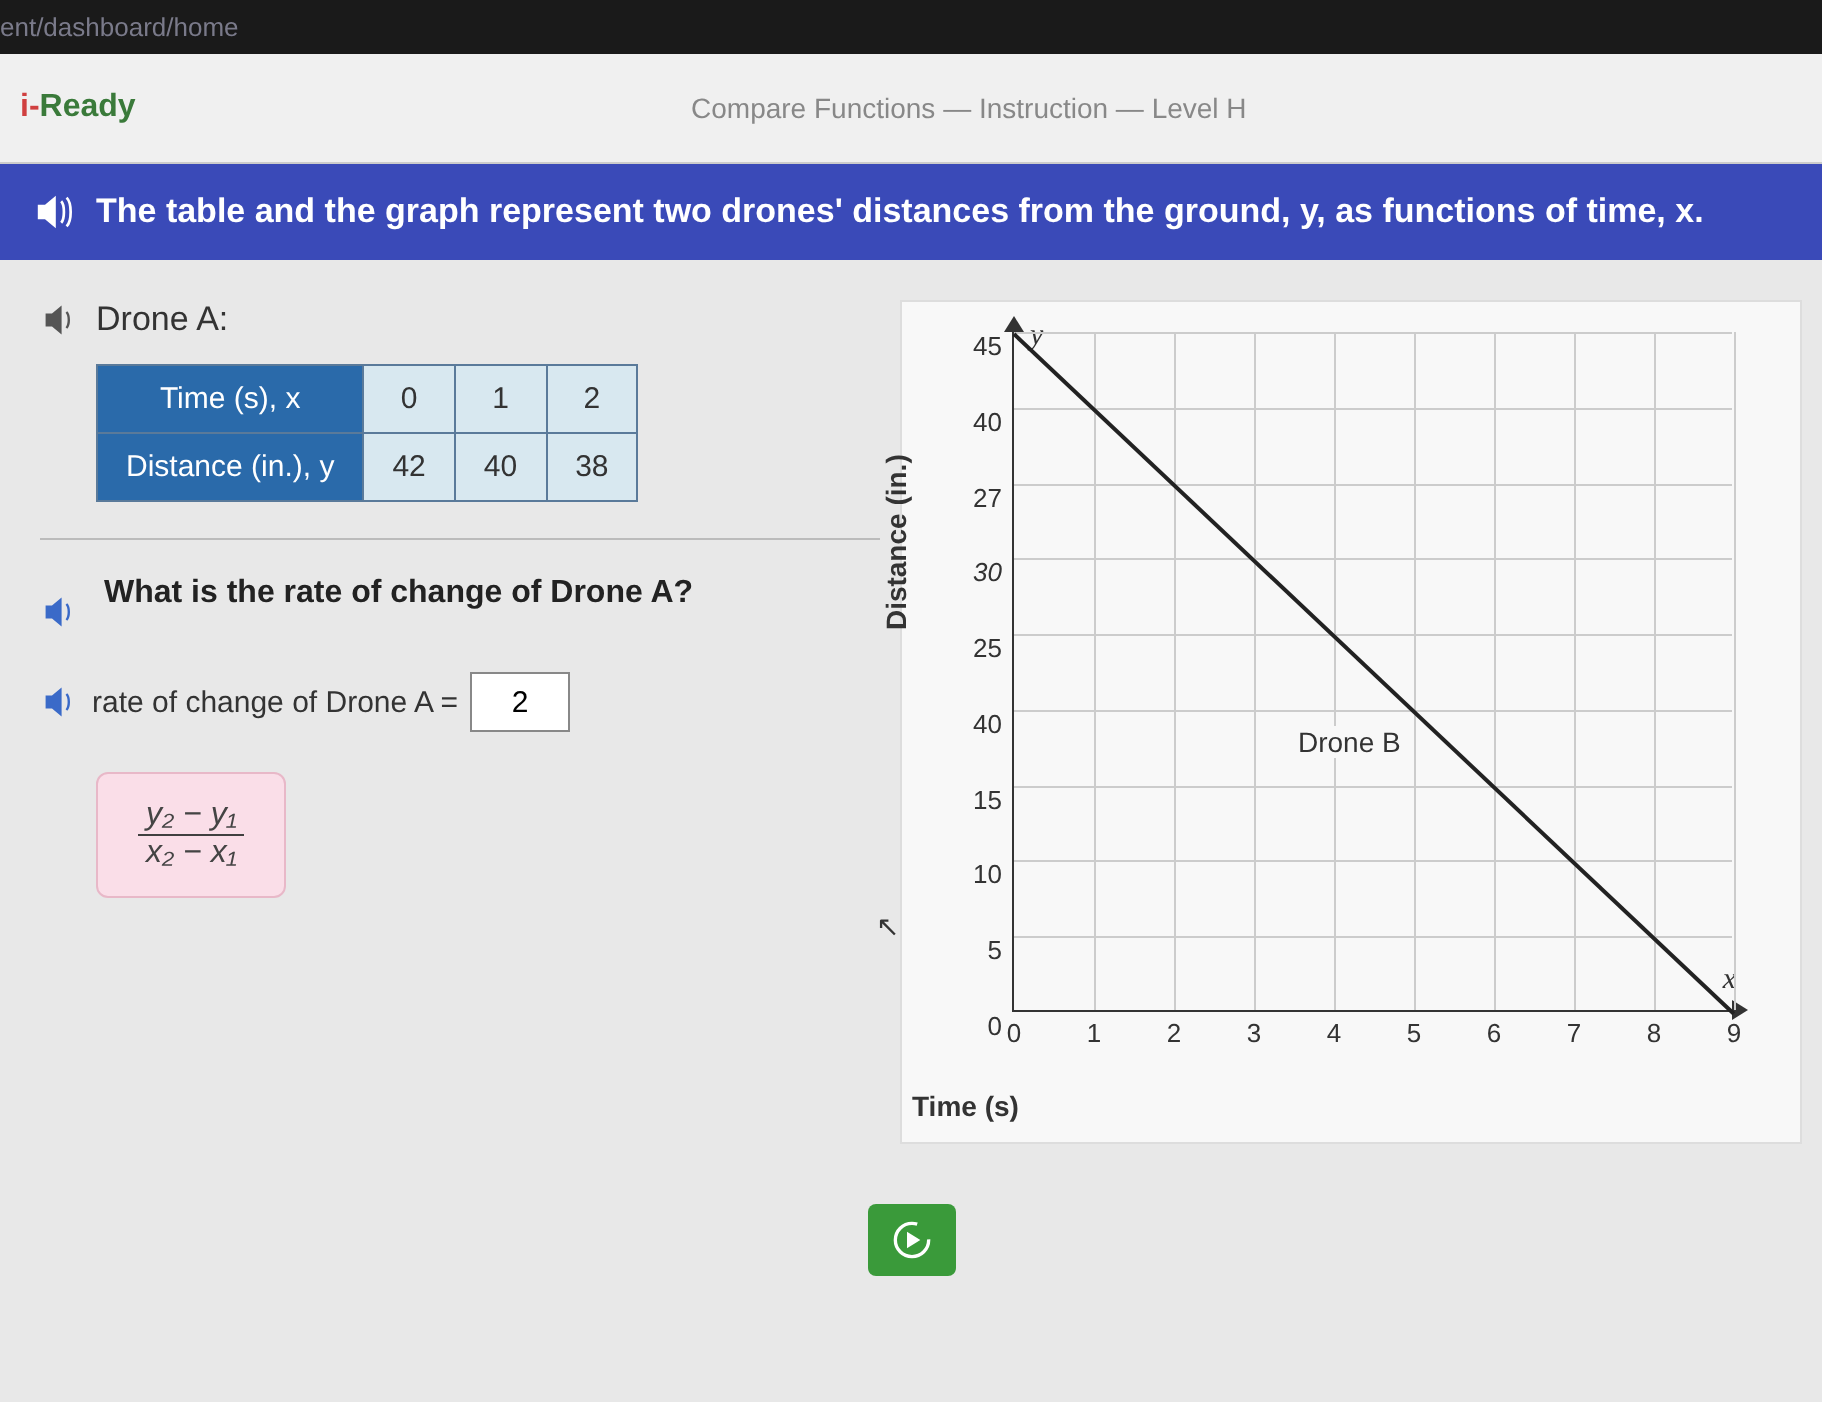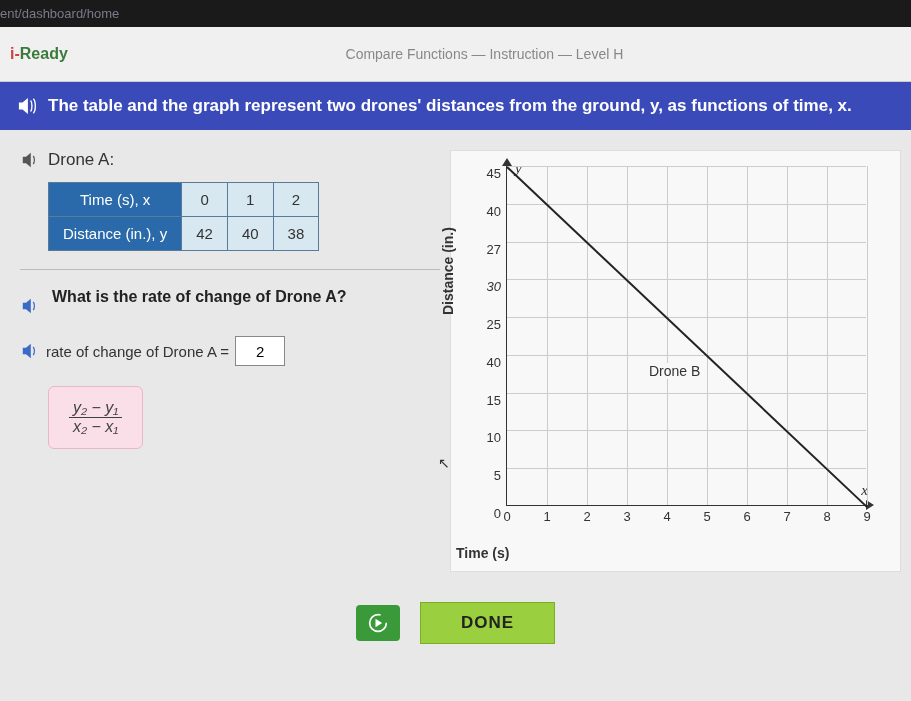--- a/index.html
+++ b/index.html
@@ -188,17 +188,16 @@
   </div>
  </div>
 
  <div class="bottom-bar">
   <div class="play-btn">
    <svg viewBox="0 0 24 24">
           <circle cx="12" cy="12" r="10" fill="none" stroke="#fff" stroke-width="2" stroke-dasharray="50 12"></circle>
           <polygon points="9,7 17,12 9,17" fill="#fff"></polygon>
         </svg>
   </div>
-  <button class="done-btn">DONE</button>
  </div>
 </div>
 
 <div class="cursor">↖</div>
 
 </body></html>

